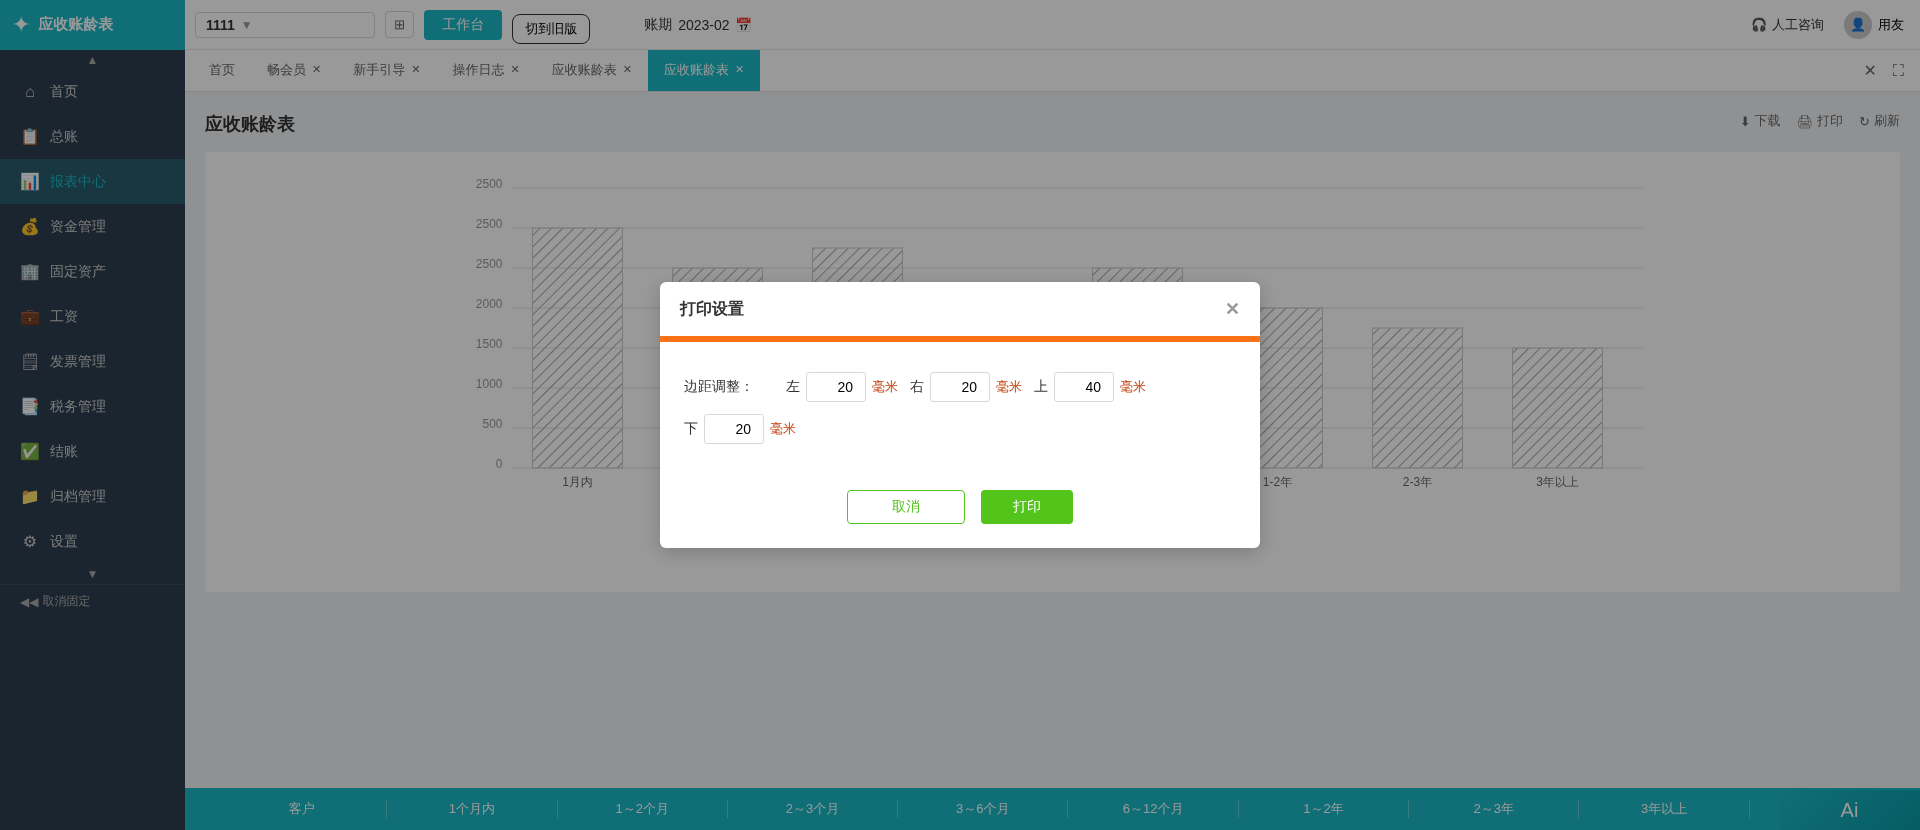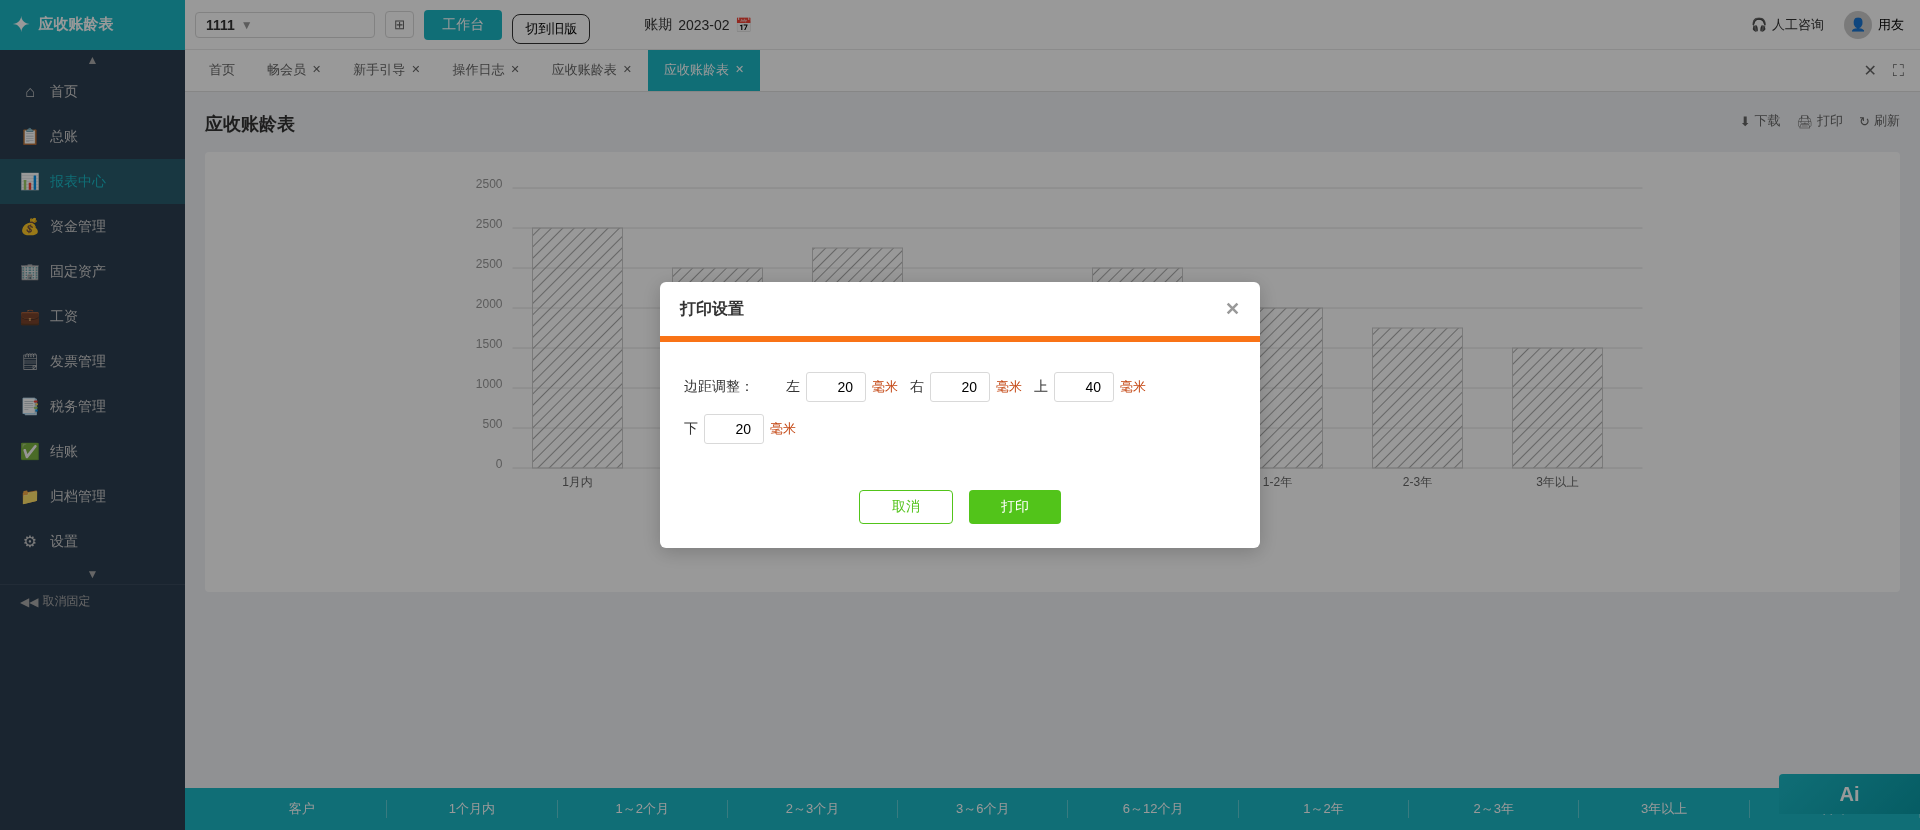--- a/index.html
+++ b/index.html
@@ -155,32 +155,32 @@
     .margin-dir { color: #333; font-size: 14px; }
     .margin-input {
       width: 60px; height: 30px; border: 1px solid #d9d9d9;
       border-radius: 3px; text-align: right; font-size: 14px;
       padding: 0 12px;
     }
     .margin-unit { color: #c2410c; font-size: 13px; text-align: center; }
     .modal-footer { display: flex; justify-content: center; gap: 16px; padding: 16px 24px 24px; }
     .btn-cancel {
       border: 1px solid #52c41a; color: #52c41a; background: #fff;
-      padding: 7px 32px; border-radius: 4px; cursor: pointer; font-size: 14px;
+      padding: 7px 44px; border-radius: 4px; cursor: pointer; font-size: 14px;
     }
     .btn-print {
       background: #52c41a; color: #fff; border: none;
       padding: 7px 32px; border-radius: 4px; cursor: pointer; font-size: 14px;
     }
 
     
     .ai-badge {
-      position: fixed; bottom: 16px; right: 0;
+      position: fixed; bottom: 0; right: 0;
       background: linear-gradient(135deg, #1bb8c5, #0a9aa6);
-      color: #fff; font-size: 20px; font-weight: bold;
+      color: #fff; font-size: 20px; font-weight: normal;
       width: 141px; height: 40px;
       display: flex; align-items: center; justify-content: center;
       border-radius: 4px 0 0 0;
       z-index: 999;
     }
   </style>
 </head>
 <body>
 
 <div class="top-header">

